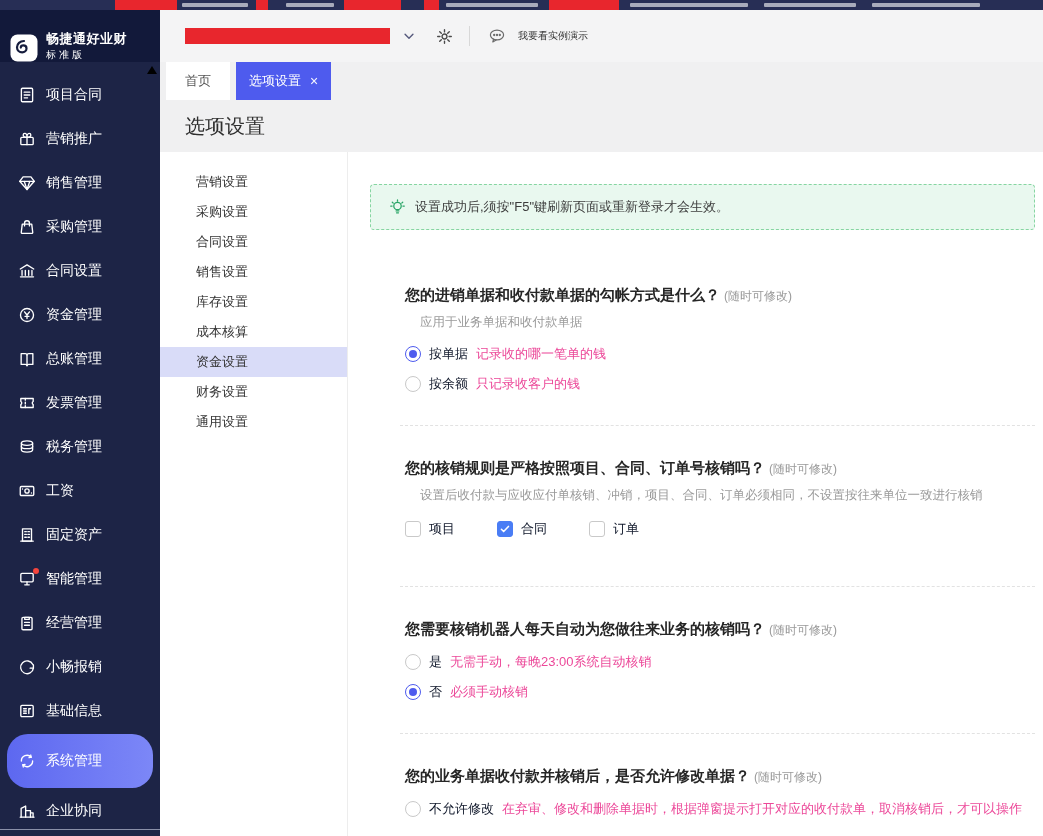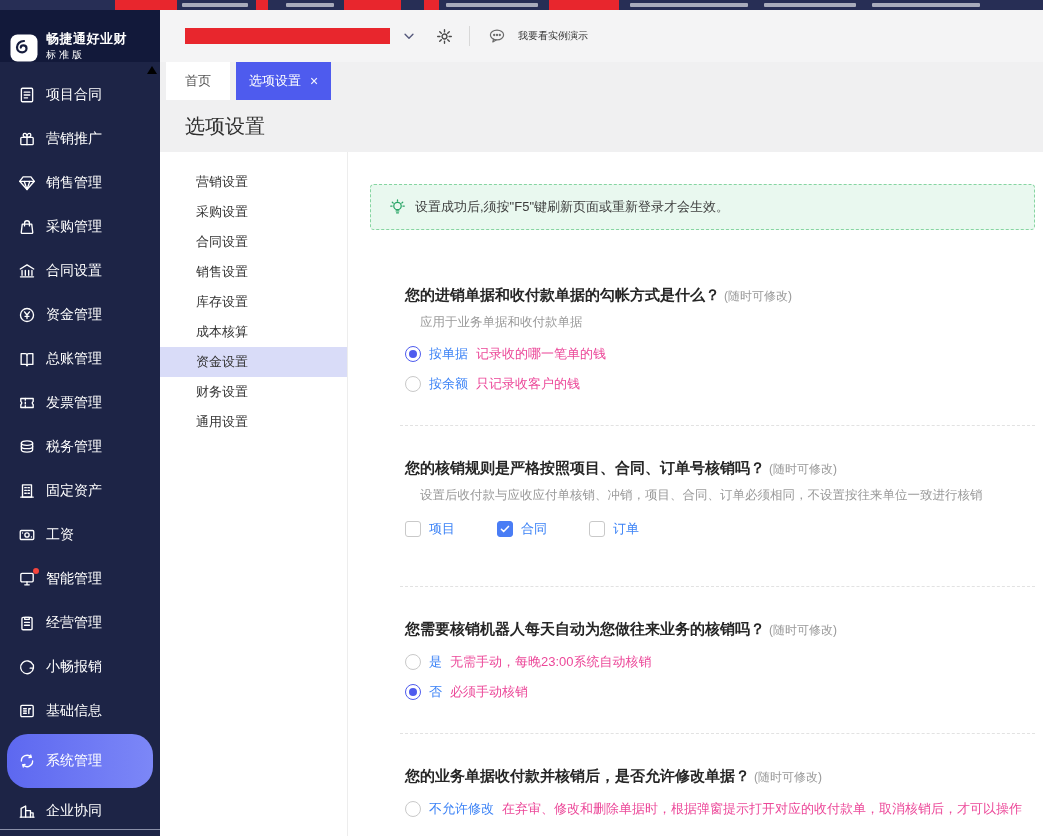--- a/index.html
+++ b/index.html
@@ -72,21 +72,21 @@
 
   .question { padding-left:35px; margin-top:0; }
   .questions > .question:first-child { margin-top:56px; }
   .q-title { font-size:15px; font-weight:bold; color:#262626; }
   .q-hint { font-size:12px; color:#999; font-weight:normal; margin-left:4px; }
   .q-sub { font-size:12.5px; color:#9a9a9a; margin-top:9px; padding-left:15px; }
   .opts { margin-top:14px; }
   .opts.row { display:flex; gap:42px; margin-top:16px; }
   .opt { display:flex; align-items:center; gap:8px; margin-bottom:12px; height:18px; font-size:13px; cursor:pointer; }
   .opts.row .opt { margin-bottom:16px; }
-  .opt-label { color:#3b82f6; }
+  .opt-label { color:#0f172a; }
   .opt-desc { color:#ec4899; }
   .rd { width:16px; height:16px; border-radius:50%; border:1px solid #c9c9c9; background:#fff;
     display:inline-block; position:relative; flex:none; }
   .rd.on { border-color:var(--accent); }
   .rd.on::after { content:''; position:absolute; inset:3px; border-radius:50%; background:var(--accent); }
   .cb { width:16px; height:16px; border-radius:3px; border:1px solid #c9c9c9; background:#fff;
     display:inline-flex; align-items:center; justify-content:center; flex:none; }
   .cb.on { background:var(--checkbox-blue); border-color:var(--checkbox-blue); }
   .cb svg { width:12px; height:12px; display:block; }
   .q-divider { border-top:1px dashed #e2e2e2; margin:32px 0 33px 30px; }
@@ -205,36 +205,36 @@
               <ellipse cx="8" cy="4.5" rx="5" ry="2"></ellipse>
               <path d="M3 4.5v3c0 1.1 2.2 2 5 2s5-.9 5-2v-3"></path>
               <path d="M3 7.5v3c0 1.1 2.2 2 5 2s5-.9 5-2v-3"></path>
             </svg>
           </span>
           <span>税务管理</span>
         </div>
         <div class="nav-item">
           <span class="ic">
             <svg viewBox="0 0 16 16" fill="none" stroke="currentColor" stroke-width="1.2" stroke-linecap="round" stroke-linejoin="round">
+              <rect x="2" y="4" width="12" height="8" rx="1"></rect>
+              <circle cx="8" cy="8" r="1.9"></circle>
+              <path d="M4 6.2v.01M12 9.8v.01"></path>
+            </svg>
+          </span>
+          <span>工资</span>
+        </div>
+        <div class="nav-item">
+          <span class="ic">
+            <svg viewBox="0 0 16 16" fill="none" stroke="currentColor" stroke-width="1.2" stroke-linecap="round" stroke-linejoin="round">
               <rect x="4" y="2.5" width="8" height="11"></rect>
               <path d="M6 5h1.4M8.8 5h1.4M6 7.5h1.4M8.8 7.5h1.4M6 10h1.4M8.8 10h1.4"></path>
               <path d="M2.5 13.5h11"></path>
             </svg>
           </span>
           <span>固定资产</span>
-        </div>
-        <div class="nav-item">
-          <span class="ic">
-            <svg viewBox="0 0 16 16" fill="none" stroke="currentColor" stroke-width="1.2" stroke-linecap="round" stroke-linejoin="round">
-              <rect x="2" y="4" width="12" height="8" rx="1"></rect>
-              <circle cx="8" cy="8" r="1.9"></circle>
-              <path d="M4 6.2v.01M12 9.8v.01"></path>
-            </svg>
-          </span>
-          <span>工资</span>
         </div>
         <div class="nav-item">
           <span class="ic">
             <svg viewBox="0 0 16 16" fill="none" stroke="currentColor" stroke-width="1.2" stroke-linecap="round" stroke-linejoin="round">
               <rect x="2.5" y="3" width="11" height="7.5" rx="1"></rect>
               <path d="M6 13.2h4M8 10.5v2.7"></path>
             </svg>
             <span class="badge-dot"></span>
           </span>
           <span>智能管理</span>

